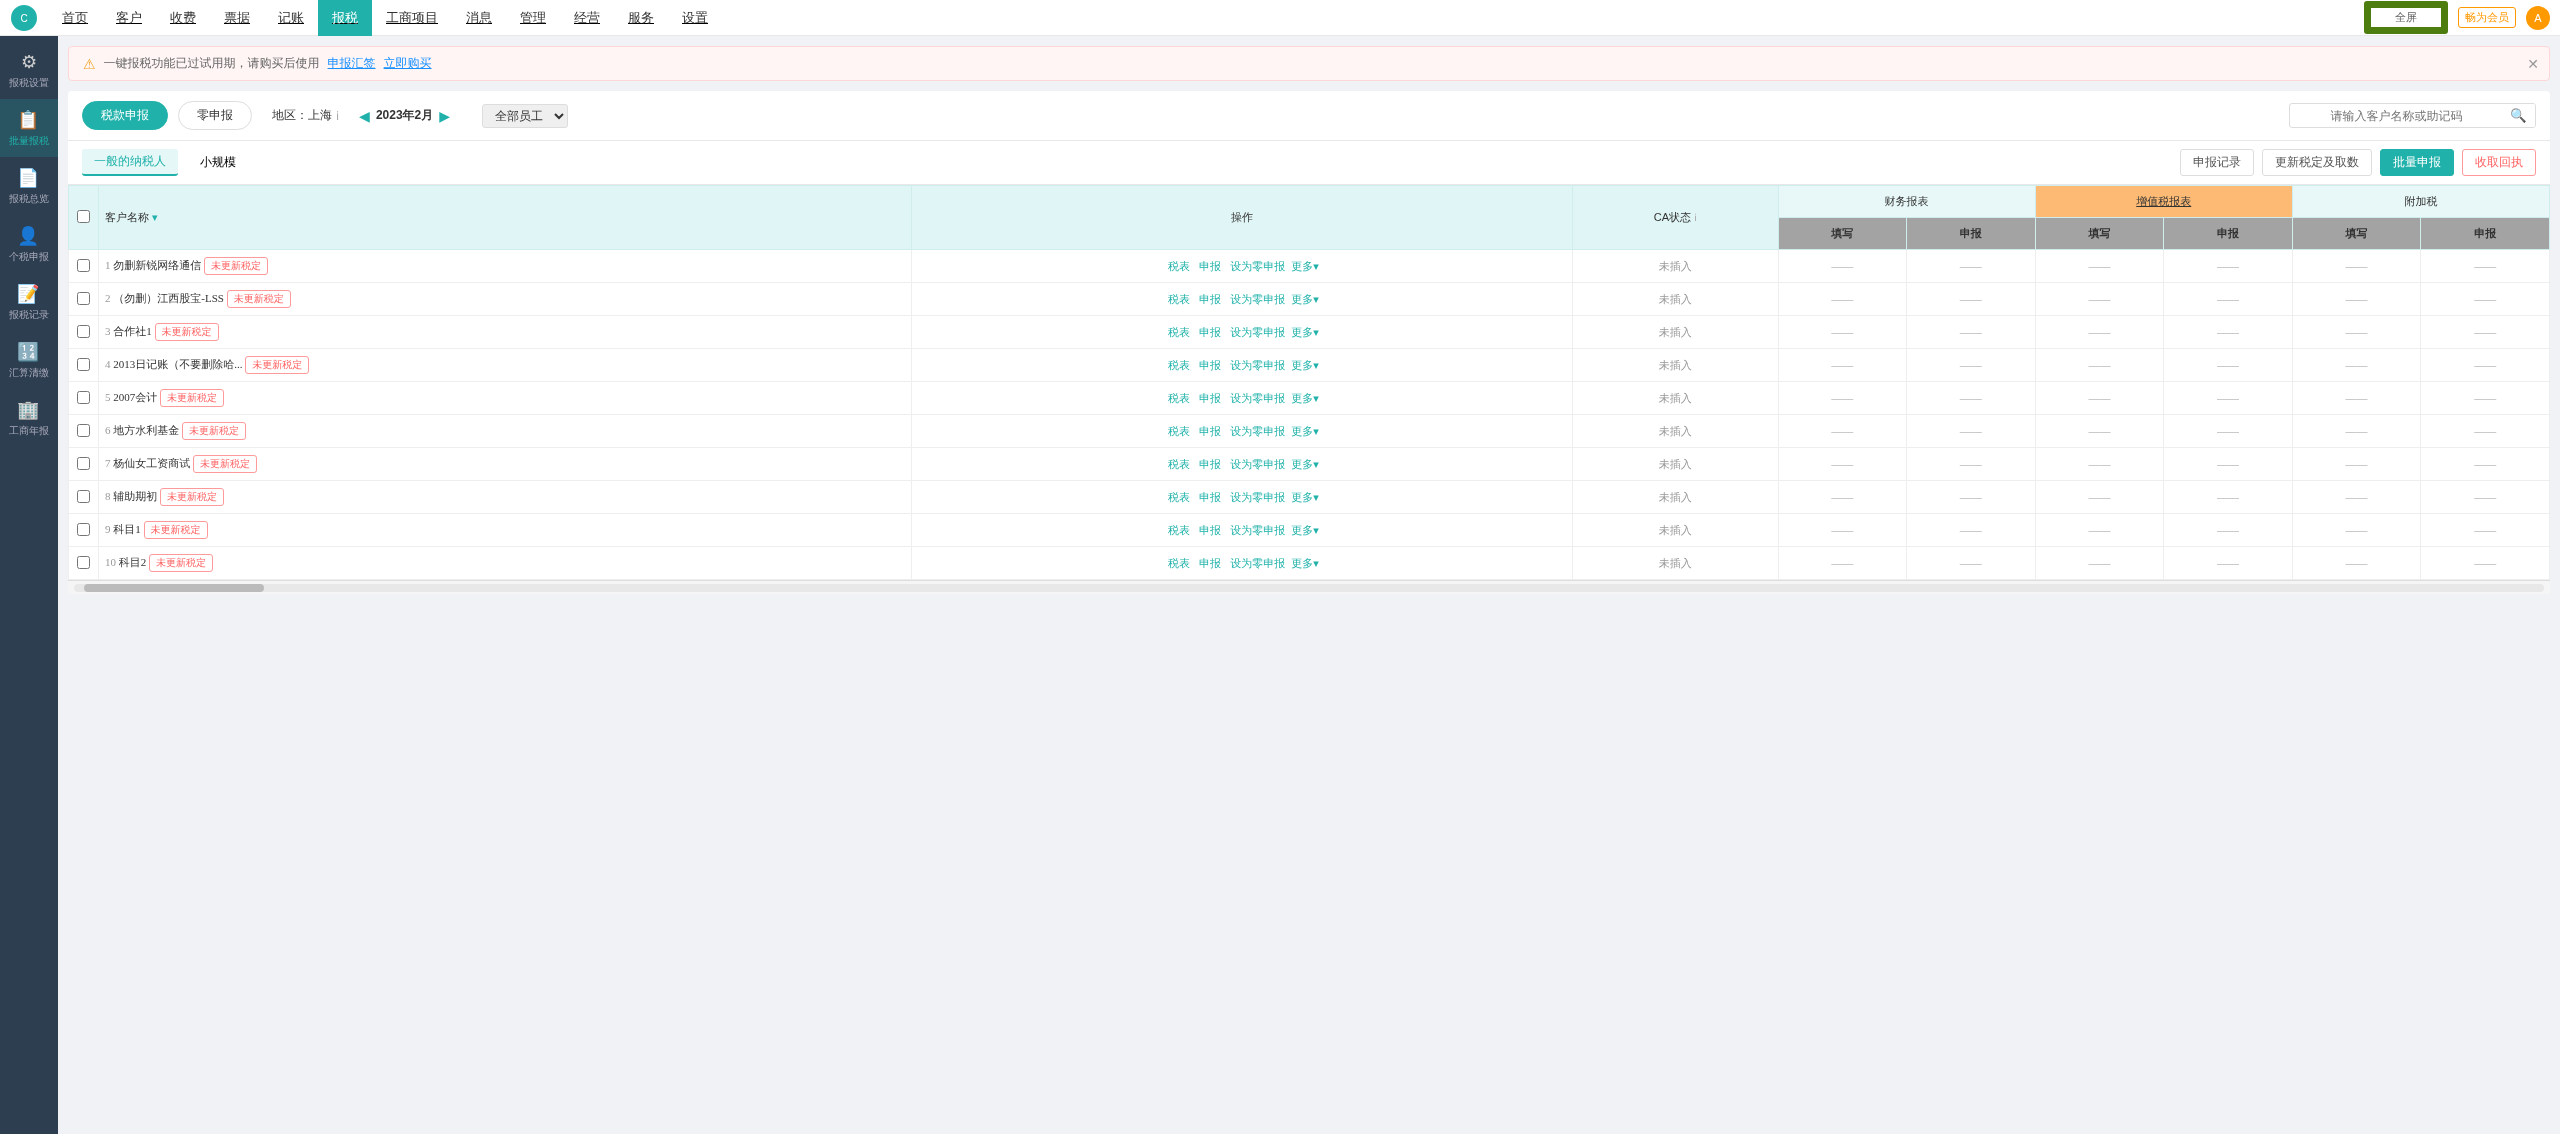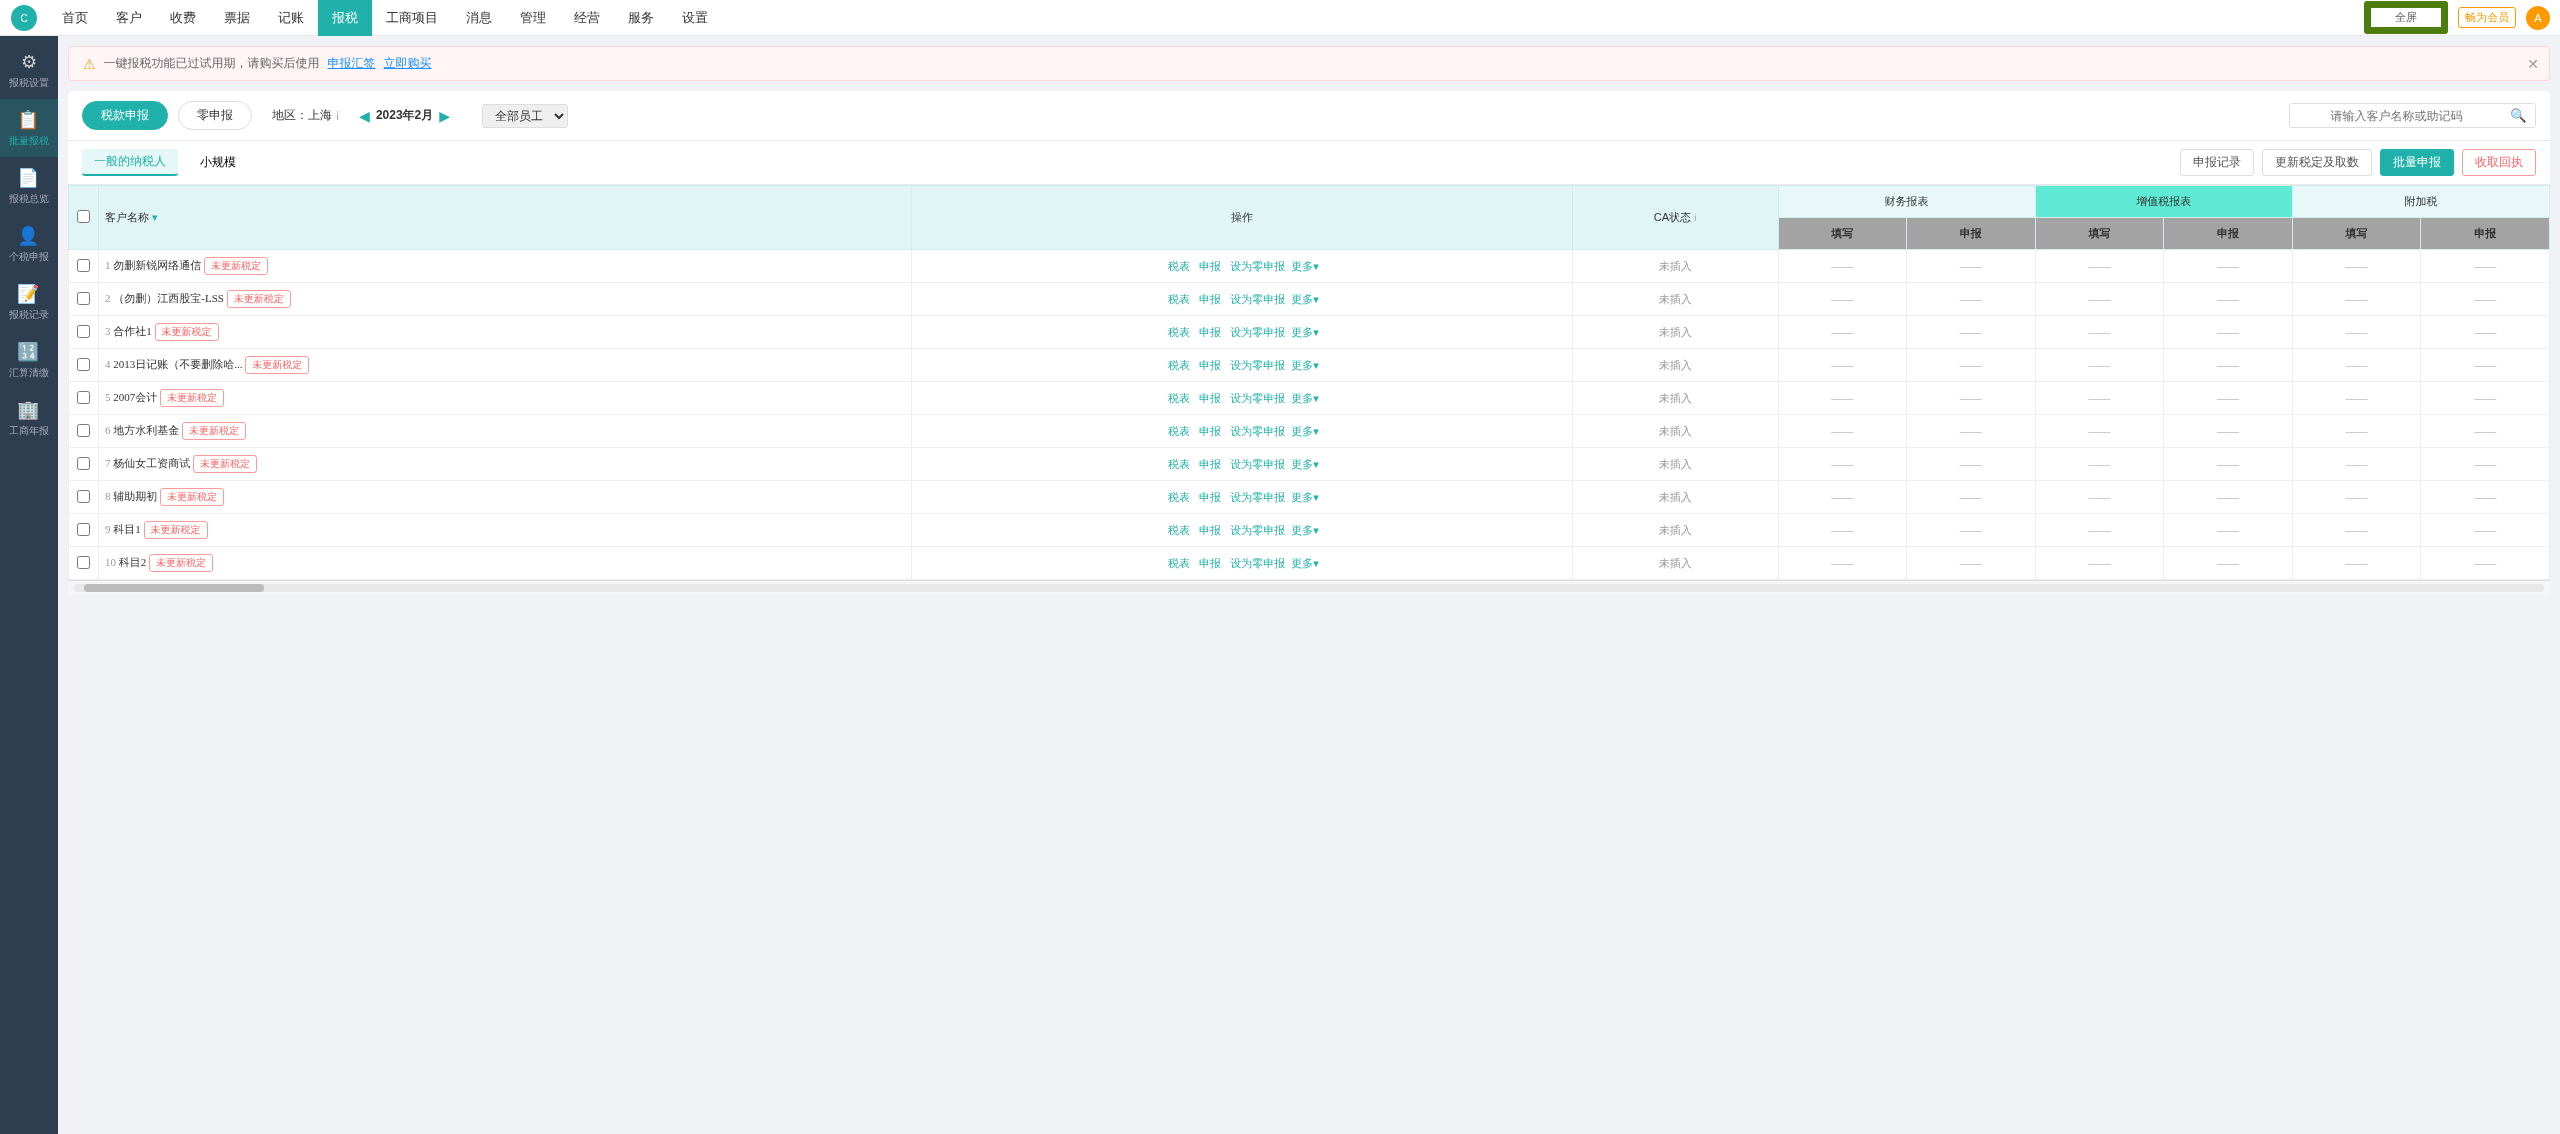--- a/index.html
+++ b/index.html
@@ -2,21 +2,21 @@
 <html><head>
   <meta charset="utf-8">
   <style>
     * { box-sizing: border-box; margin: 0; padding: 0; }
     body { font-family: 'Microsoft YaHei', Arial, sans-serif; font-size: 12px; background: #f0f2f5; display: flex; flex-direction: column; height: 100vh; overflow: hidden; }
 
     
     .top-nav { background: #fff; height: 36px; display: flex; align-items: center; border-bottom: 1px solid #e8e8e8; padding: 0 10px; flex-shrink: 0; }
     .top-nav .logo { width: 28px; height: 28px; margin-right: 10px; }
     .top-nav .logo svg { width: 100%; height: 100%; }
-    .top-nav .nav-items { display: flex; align-items: center; flex: 1; gap: 0; }
+    .top-nav .nav-items { display: flex; align-items: center; flex: 1; gap: 0; text-decoration: underline; }
     .top-nav .nav-item { padding: 0 14px; height: 36px; line-height: 36px; cursor: pointer; color: #333; font-size: 13px; white-space: nowrap; }
     .top-nav .nav-item.active { background: #20b2aa; color: #fff; }
     .top-nav .nav-right { display: flex; align-items: center; gap: 10px; font-size: 12px; color: #666; margin-left: auto; }
     .top-nav .nav-right .fullscreen-btn { cursor: pointer; color: #666; border: 7px solid #4d7c0f; padding: 2px 24px; border-radius: 3px; font-size: 11px; }
     .top-nav .nav-right .vip-btn { cursor: pointer; color: #f90; border: 1px solid #f90; padding: 2px 6px; border-radius: 3px; font-size: 11px; }
     .top-nav .nav-right .avatar { width: 24px; height: 24px; border-radius: 50%; background: #f90; display: flex; align-items: center; justify-content: center; color: #fff; font-size: 11px; }
 
     
     .main-layout { display: flex; flex: 1; overflow: hidden; }
 
@@ -80,21 +80,21 @@
     .op-link { color: #20b2aa; cursor: pointer; margin: 0 3px; font-size: 11px; }
     .more-link { color: #20b2aa; cursor: pointer; font-size: 11px; }
     .dash { color: #bbb; }
     .ca-status { color: #999; font-size: 11px; }
     .checkbox-cell { width: 30px; text-align: center; }
     .num-cell { width: 30px; color: #999; text-align: center; }
 
     
     .header-group { background: #e0f5f5; }
     .col-group-finance { background: #e8f8f8; }
-    .col-group-declare { background: #5eead4; }
+    .col-group-declare { background: #fdba74; text-decoration: underline; }
     .col-group-vat { background: #e8f8f8; }
 
     
     .hscroll { background: #f5f5f5; height: 14px; display: flex; align-items: center; overflow: hidden; border-top: 1px solid #ddd; }
     .hscroll-track { flex: 1; height: 8px; background: #e8e8e8; border-radius: 4px; margin: 0 6px; position: relative; }
     .hscroll-thumb { width: 180px; height: 8px; background: #bbb; border-radius: 4px; position: absolute; left: 10px; }
   </style>
 </head>
 <body>
 

